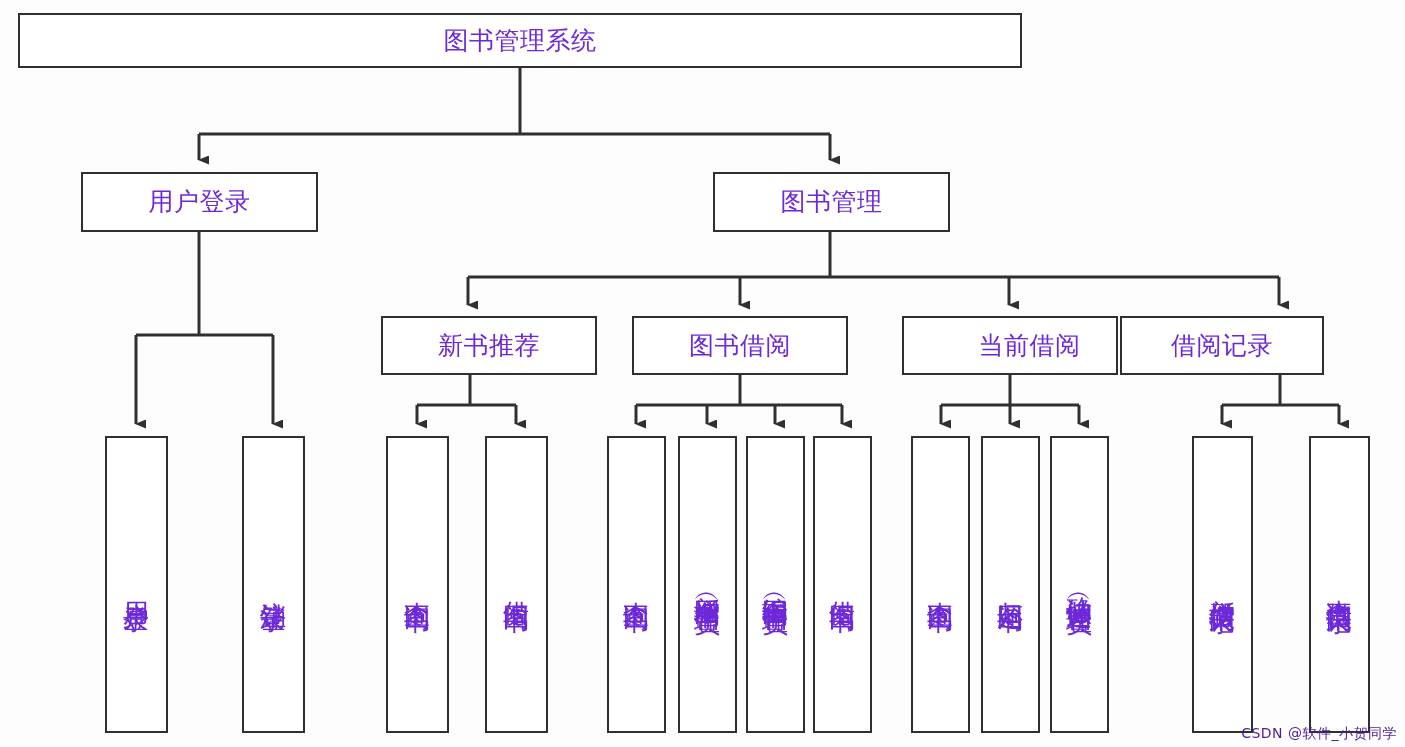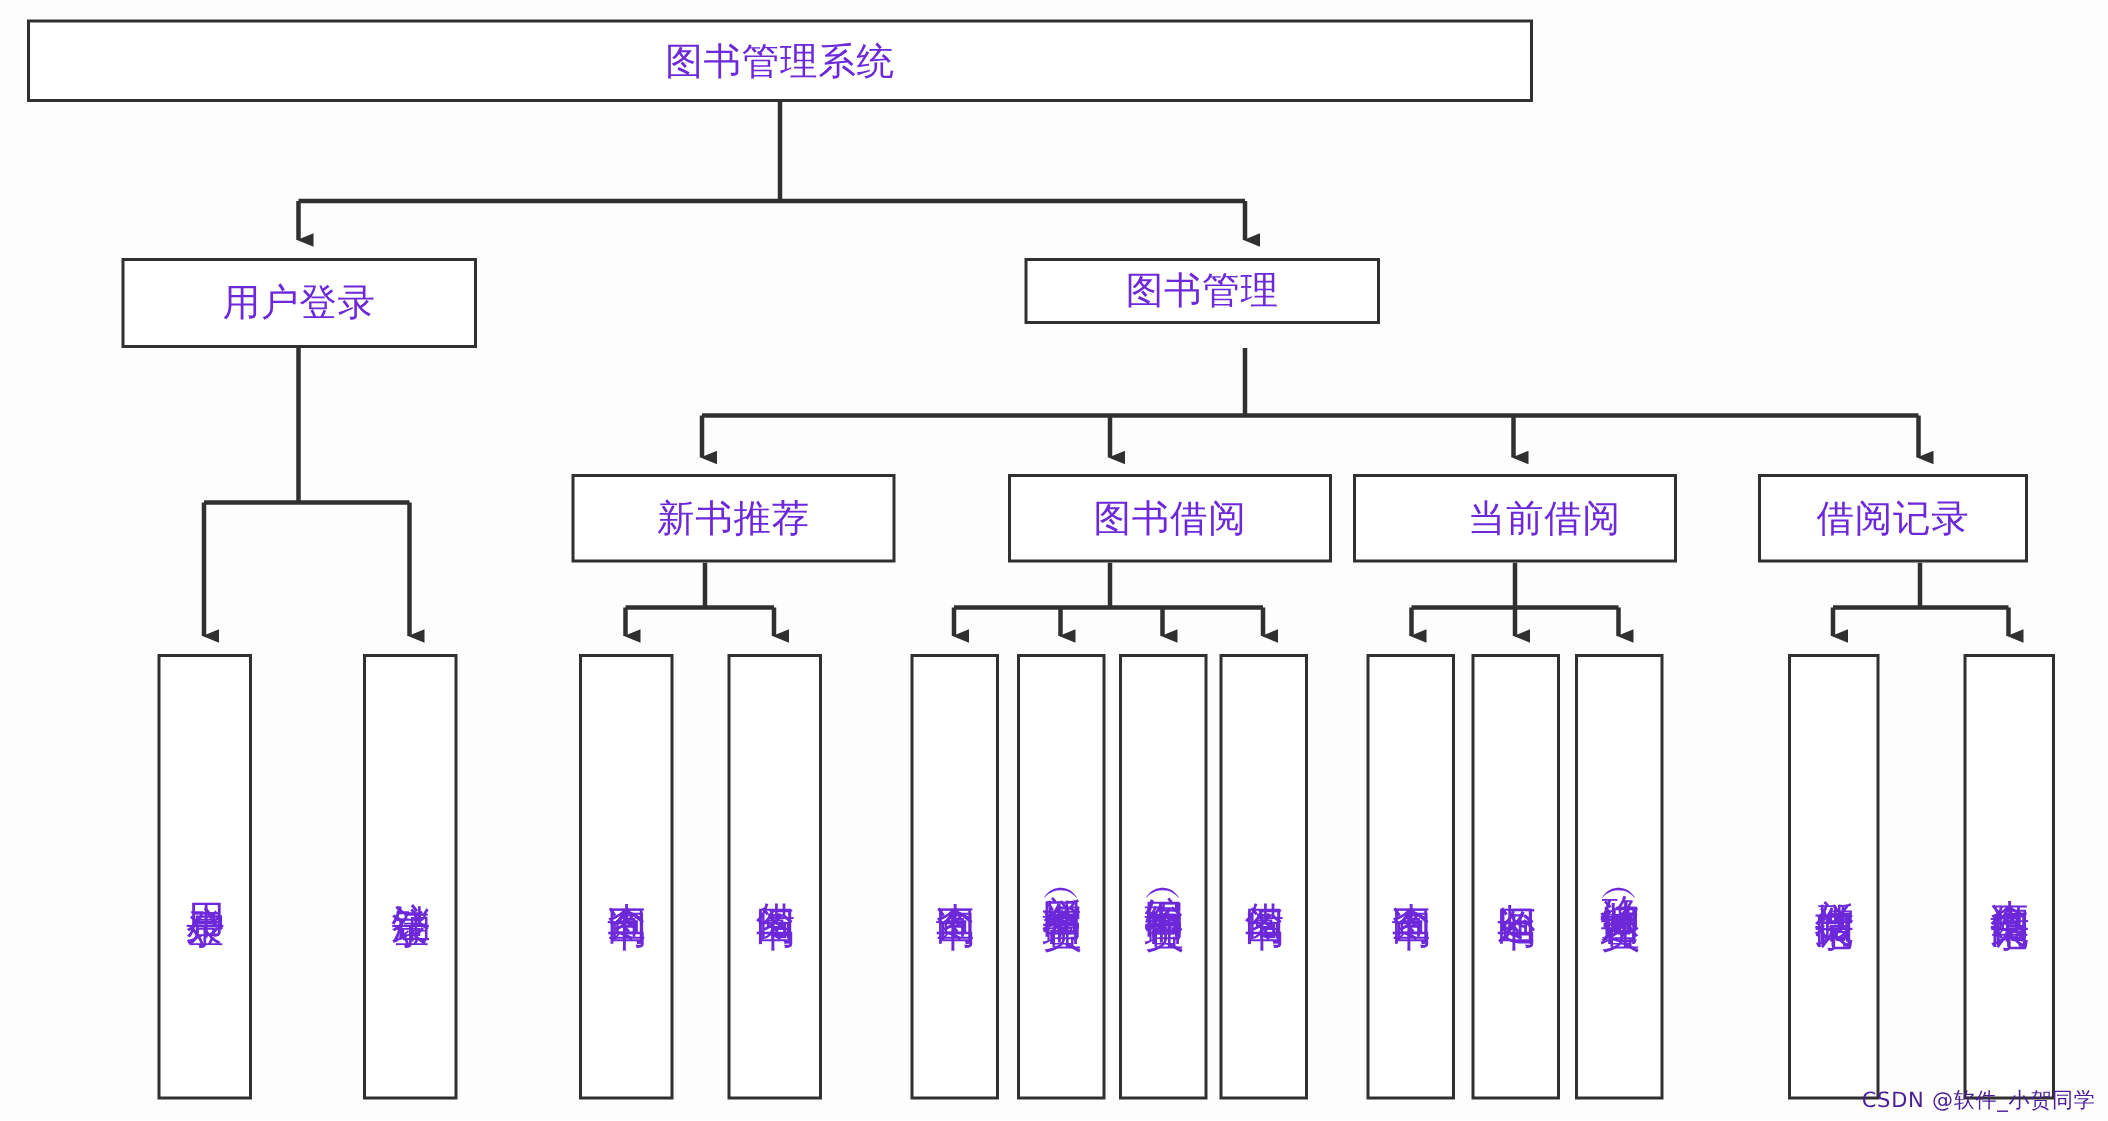--- a/index.html
+++ b/index.html
@@ -125,34 +125,34 @@
     </g>
   </svg>
 
   <div class="node root horizontal" style="left:18px; top:13px; width:1004px; height:55px;">
     <span class="node-label">图书管理系统</span>
   </div>
 
   <div class="node horizontal" style="left:81px; top:172px; width:237px; height:60px;">
     <span class="node-label">用户登录</span>
   </div>
-  <div class="node horizontal" style="left:683px; top:172px; width:237px; height:44px;">
+  <div class="node horizontal" style="left:713px; top:172px; width:237px; height:60px;">
     <span class="node-label">图书管理</span>
   </div>
 
   <div class="node horizontal" style="left:362px; top:316px; width:216px; height:59px;margin-left:19px;">
     <span class="node-label">新书推荐</span>
   </div>
-  <div class="node horizontal" style="left:632px; top:316px; width:216px; height:59px;margin-left:40px;">
+  <div class="node horizontal" style="left:632px; top:316px; width:216px; height:59px;">
     <span class="node-label">图书借阅</span>
   </div>
   <div class="node horizontal" style="left:902px; top:316px; width:216px; height:59px;padding-left:39px;">
     <span class="node-label">当前借阅</span>
   </div>
-  <div class="node horizontal" style="left:1172px; top:316px; width:180px; height:59px;">
+  <div class="node horizontal" style="left:1120px; top:316px; width:204px; height:59px;">
     <span class="node-label">借阅记录</span>
   </div>
 
   <div class="node vertical" style="left:105px; top:436px; width:63px; height:297px;">
     <span class="node-label">用户登录</span>
   </div>
   <div class="node vertical" style="left:242px; top:436px; width:63px; height:297px;">
     <span class="node-label">注销登录</span>
   </div>
 

